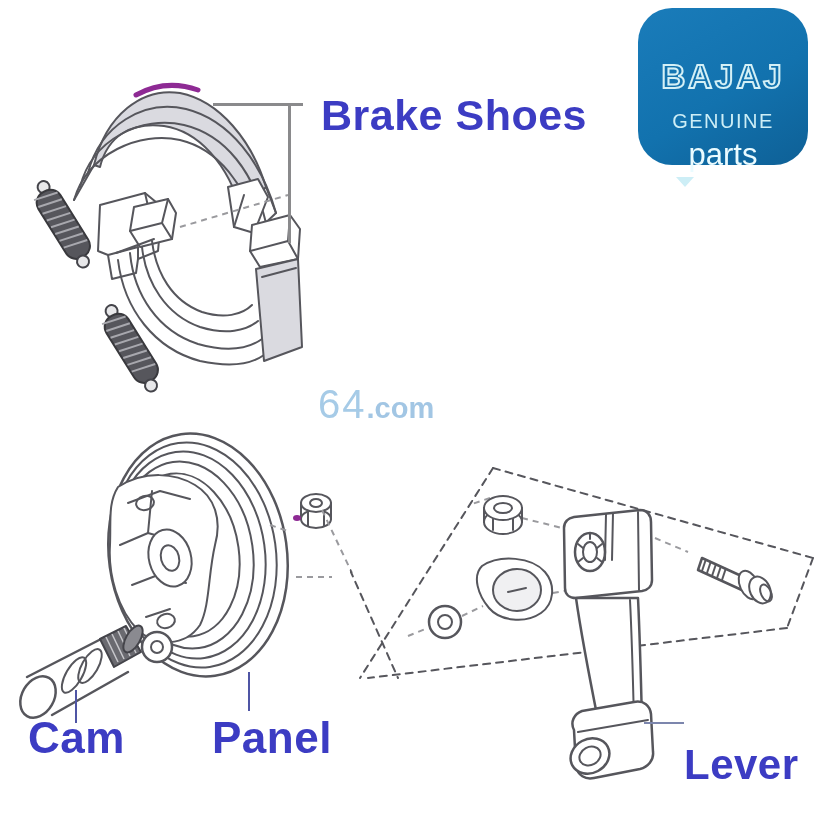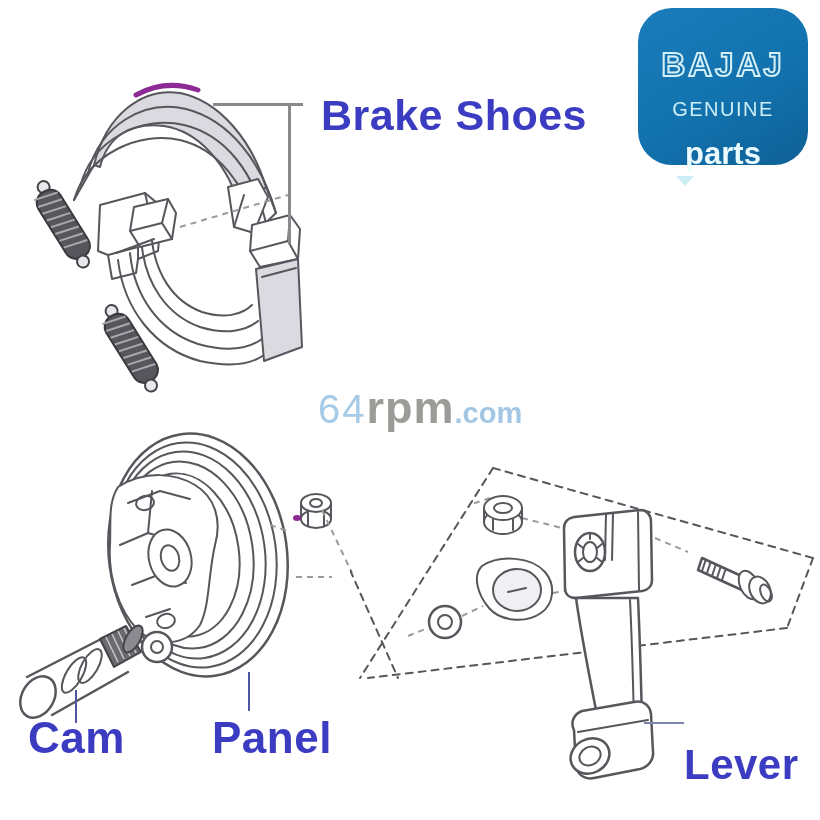--- a/index.html
+++ b/index.html
@@ -27,34 +27,34 @@
   .leader-blue{background:#4f55a5;}
   .leader-cam{left:75px;top:690px;width:2px;height:33px;}
   .leader-panel{left:248px;top:672px;width:2px;height:39px;}
   .leader-lever{left:644px;top:722px;width:40px;height:2px;background:#7c86ad;}
 
   
   .logo{
     left:638px;top:8px;width:170px;height:157px;border-radius:34px;
     background:linear-gradient(150deg,#1a7cba 0%,#1272ae 55%,#0e6096 100%);
     display:flex;flex-direction:column;align-items:center;justify-content:flex-start;
-    padding-top:40px;box-sizing:border-box;
+    padding-top:52px;box-sizing:border-box;
   }
   .logo-brand{
     font-size:33px;font-weight:800;letter-spacing:3px;line-height:1;
     color:#d4f0f6;
     -webkit-text-fill-color:#1272ae;
     -webkit-text-stroke:2px #d4f0f6;
   }
   .logo-genuine{
     font-size:20px;font-weight:400;letter-spacing:1.5px;color:#cdeef6;
     margin-top:18px;line-height:1;
   }
   .logo-parts{
-    font-size:31px;font-weight:700;color:#eafbff;line-height:1;margin-top:19px;
+    font-size:31px;font-weight:400;color:#eafbff;line-height:1;margin-top:8px;
   }
   .logo-rule{position:relative;width:122px;height:3px;background:#cdeef6;margin-top:4px;}
   .logo-arrow{
     position:absolute;left:14px;top:3px;width:0;height:0;
     border-left:9px solid transparent;border-right:9px solid transparent;
     border-top:10px solid #cdeef6;
   }
 
   
   .watermark{left:318px;top:382px;display:flex;align-items:baseline;white-space:nowrap;}
@@ -287,17 +287,16 @@
     <div class="logo-brand">BAJAJ</div>
     <div class="logo-genuine">GENUINE</div>
     <div class="logo-parts">parts</div>
     <div class="logo-rule">
       <div class="logo-arrow"></div>
     </div>
   </div>
 
   <div class="abs watermark">
     <span class="wm-99">64</span>
-    <span class="wm-rpm">rpm</span>
     <span class="wm-com">.com</span>
   </div>
 
 </div>
 
 </body></html>

